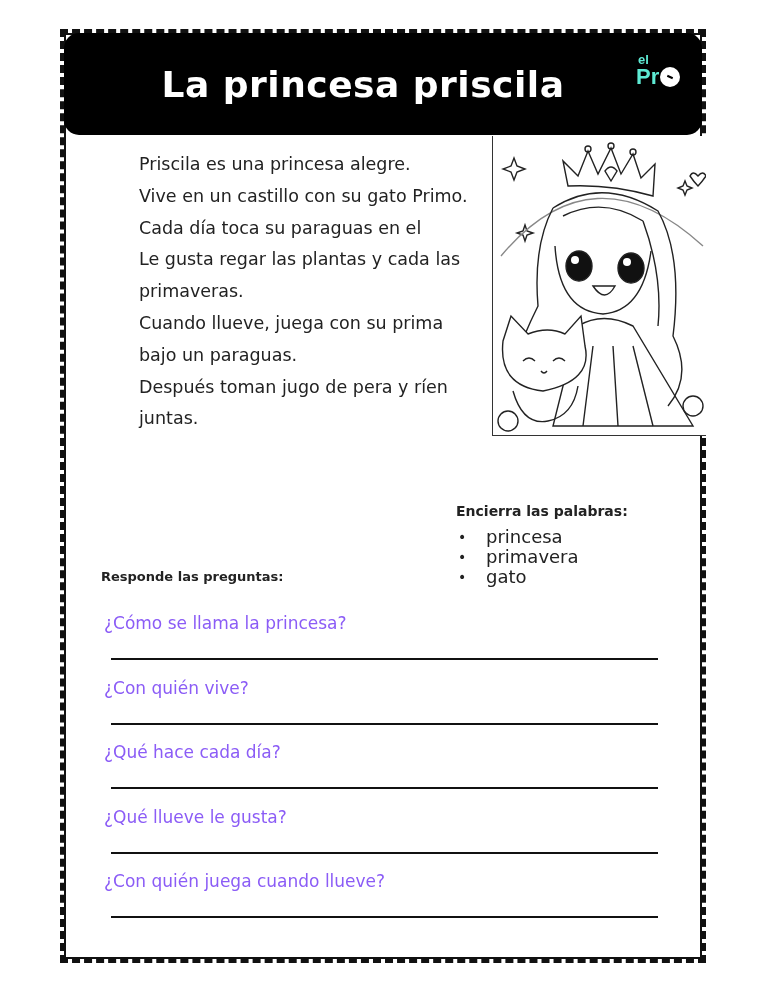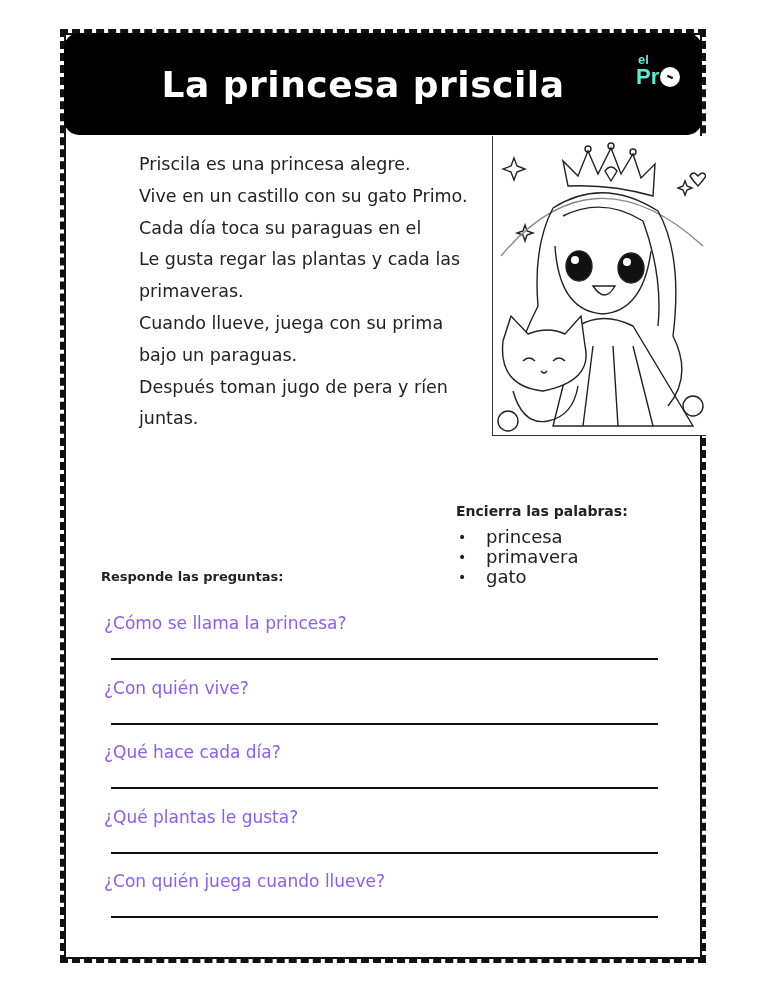--- a/index.html
+++ b/index.html
@@ -158,21 +158,21 @@
     </div>
     <div class="question">
       <span class="q">¿Con quién vive?</span>
       <div class="line"></div>
     </div>
     <div class="question">
       <span class="q">¿Qué hace cada día?</span>
       <div class="line"></div>
     </div>
     <div class="question">
-      <span class="q">¿Qué plantas le gusta?</span>
+      <span class="q">¿Qué llueve le gusta?</span>
       <div class="line"></div>
     </div>
     <div class="question">
       <span class="q">¿Con quién juega cuando llueve?</span>
       <div class="line"></div>
     </div>
   </div>
 </div>
 
 </body></html>

